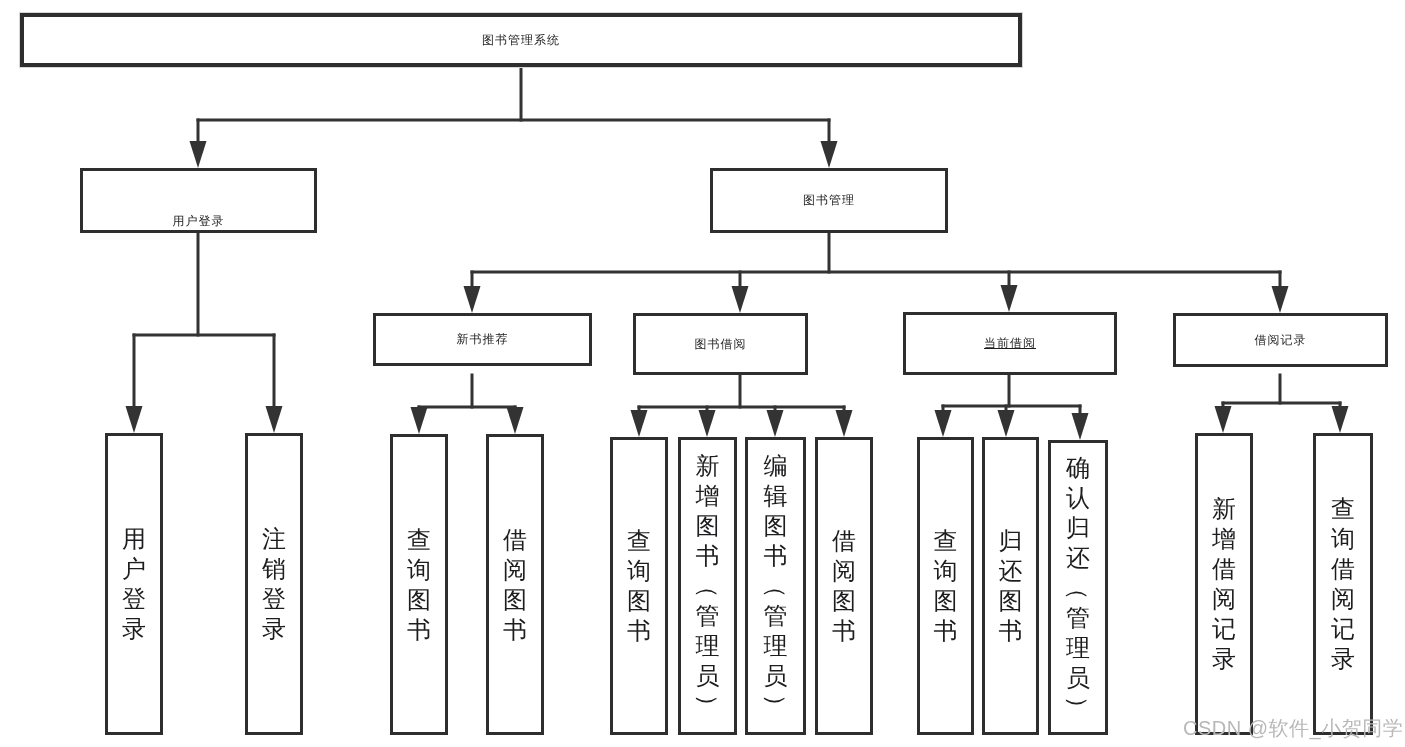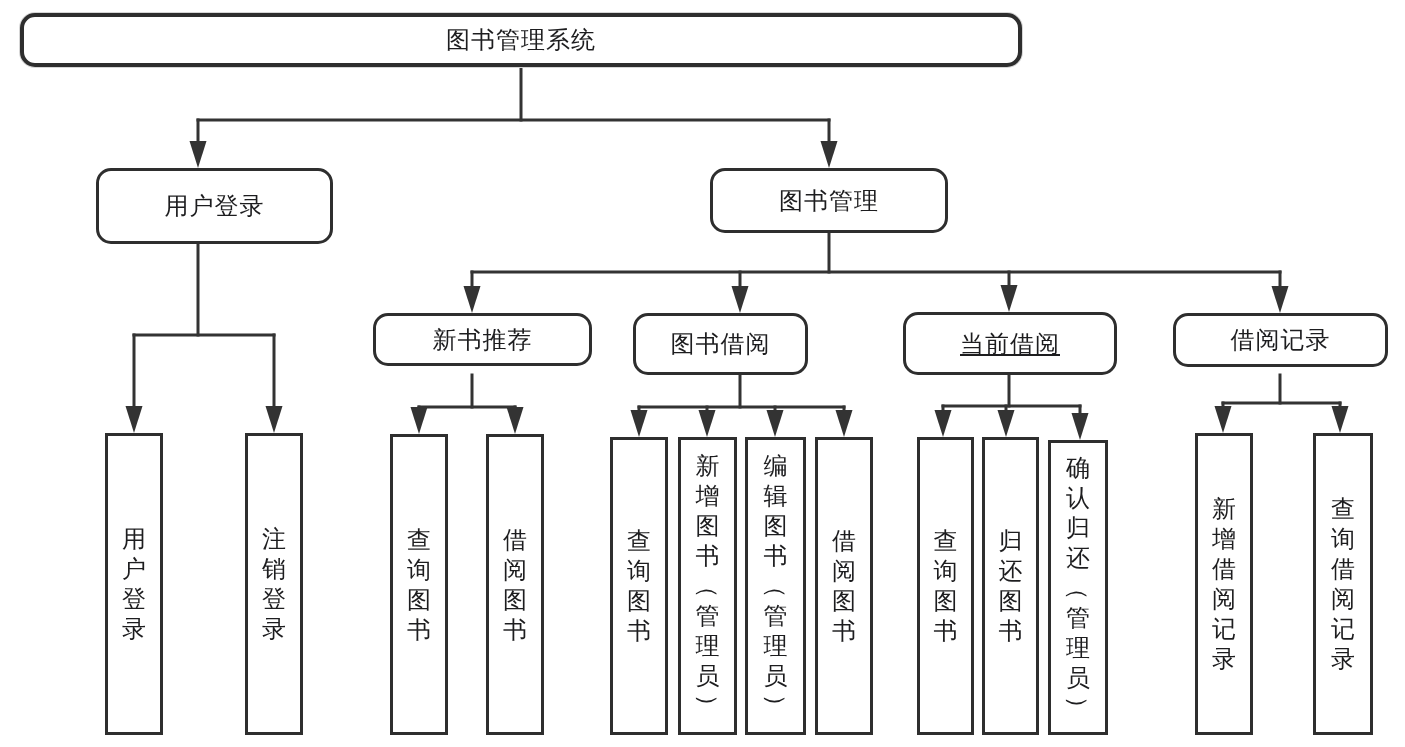--- a/index.html
+++ b/index.html
@@ -24,31 +24,31 @@
     position: absolute;
     background: #ffffff;
     border: 3px solid var(--box-border, #2e2e2e);
     box-sizing: border-box;
     display: flex;
     align-items: center;
     justify-content: center;
     color: var(--text, #1d1d1f);
     z-index: 2;
   }
-  .h-node { font-size: 24px; letter-spacing: 1px; border-radius: 15px; }
+  .h-node { font-size: 12px; letter-spacing: 1px; }
   .root-node { border-width: 4px; box-shadow: 0 0 0 1px #d6d6d6; }
 
   .leaf { z-index: 2; }
   .vtext { display: block; font-size: 24px; color: var(--text, #1d1d1f); }
   .vchar { display: block; height: 30px; line-height: 30px; text-align: center; }
   .vchar.rot { transform: rotate(90deg); }
 
   
   .p-root { left: 20px;  top: 13px;  width: 1002px; height: 54px; }
-  .p-l2a  { left: 96px;  top: 168px; width: 237px;  height: 76px; }
+  .p-l2a  { left: 80px;  top: 168px; width: 237px;  height: 65px; align-items: flex-end; }
   .p-l2b  { left: 710px; top: 168px; width: 238px;  height: 65px; }
   .p-l3a  { left: 373px; top: 313px; width: 219px;  height: 53px; }
   .p-l3b  { left: 633px; top: 313px; width: 175px;  height: 62px; }
   .p-l3c  { left: 903px; top: 312px; width: 214px;  height: 63px; text-decoration: underline; }
   .p-l3d  { left: 1173px;top: 313px; width: 215px;  height: 54px; }
 
   .p-ul1 { left: 105px;  top: 433px; width: 58px; height: 302px; }
   .p-ul2 { left: 245px;  top: 433px; width: 58px; height: 302px; }
   .p-nb1 { left: 390px;  top: 434px; width: 58px; height: 301px; }
   .p-nb2 { left: 486px;  top: 434px; width: 58px; height: 301px; }
@@ -278,14 +278,15 @@
     <span class="vtext">
         <span class="vchar">查</span>
         <span class="vchar">询</span>
         <span class="vchar">借</span>
         <span class="vchar">阅</span>
         <span class="vchar">记</span>
         <span class="vchar">录</span>
       </span>
   </div>
 
+  <div class="watermark">CSDN @软件_小贺同学</div>
 
 </div>
 
 </body></html>

